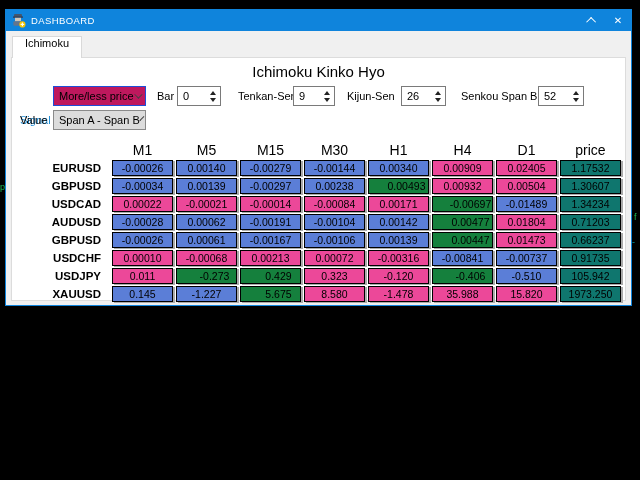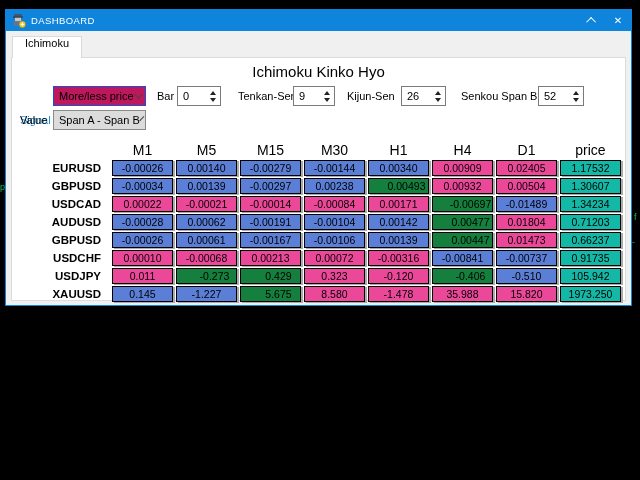--- a/index.html
+++ b/index.html
@@ -89,21 +89,21 @@
     padding-right:8px; font-weight:bold; font-size:11.5px;
   }
   .cell {
     height:16px; border:1px solid #000;
     display:flex; align-items:center; justify-content:center;
     font-size:10.5px; box-shadow:2px 1px 0 #ababab;
   }
   .cell.blue  { background:#5b7ed7; }
   .cell.red   { background:#ec4899; }
   .cell.white { background:#15803d;padding-left:16px; }
-  .cell.price { background:#14b8a6; }
+  .cell.price { background:#0f766e; }
 
   
   .artifact { position:absolute; font-size:9px; line-height:9px; }
   .art-left  { left:0; top:183px; color:#1db954; }
   .art-right { left:634px; top:213px; color:#1db954; }
   .art-dash  { left:632px; top:238px; color:#00a0a0; }
 </style>
 </head>
 <body>
 

